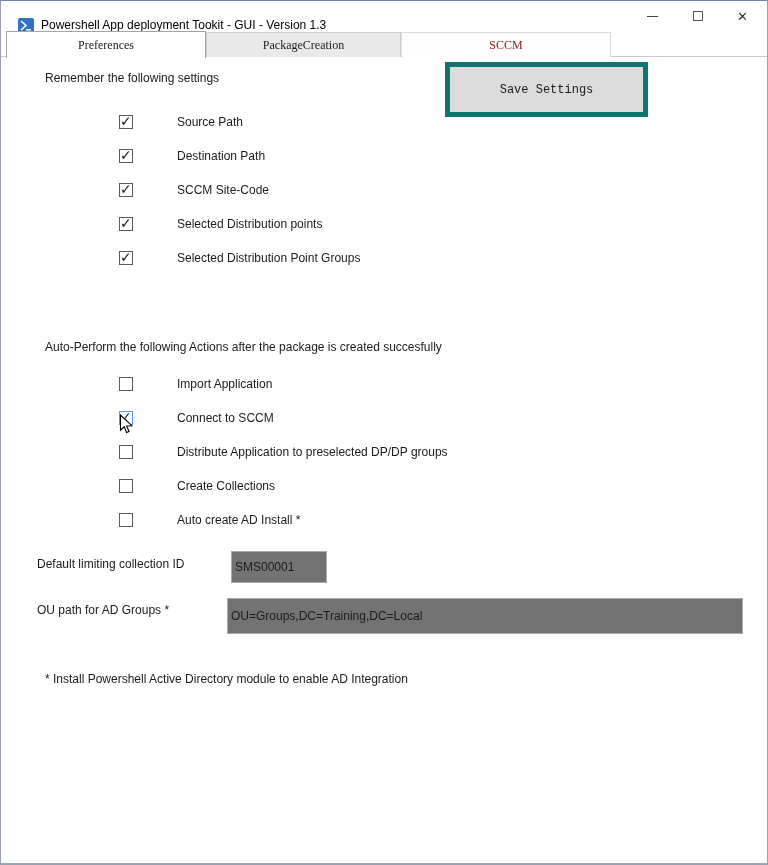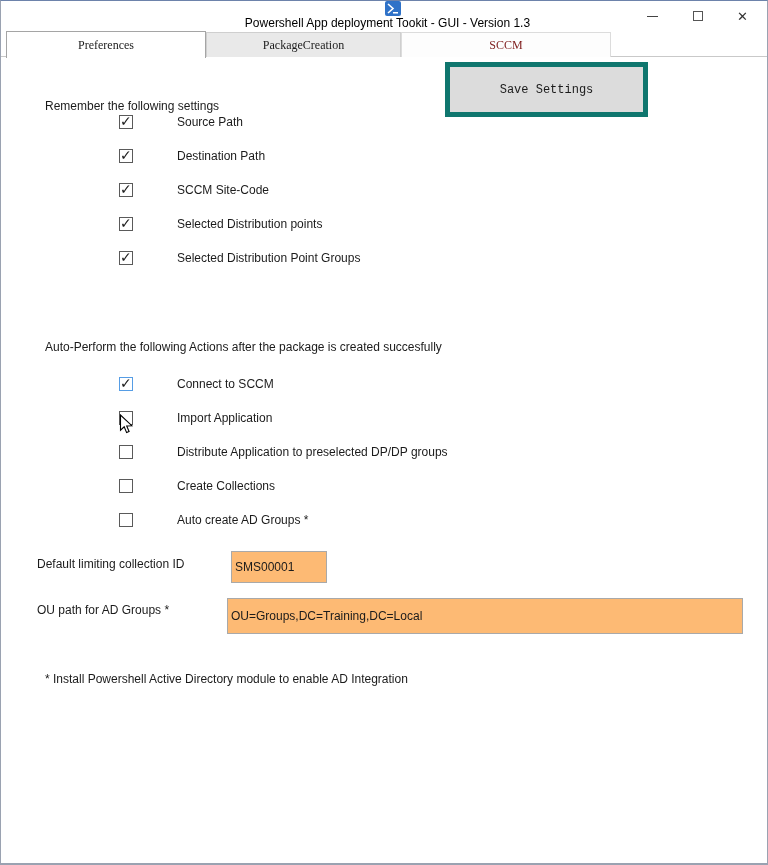--- a/index.html
+++ b/index.html
@@ -19,21 +19,21 @@
     border-right: 1px solid #9aa2b1;
     border-bottom: 2px solid #9aa2b1;
     border-top: 1px solid #6d83ab;
     overflow: hidden;
   }
 
   
   .titlebar {
     position: absolute; top: 0; left: 0; right: 0; height: 48px;
     background: #ffffff;
-    display: flex; align-items: center; flex-direction: column;
+    display: flex; align-items: center;
   }
   .app-icon {
     width: 16px; height: 15px;
     margin-left: 17px;
     background: #2f72c8;
     border-radius: 2px;
     position: relative;
     flex: 0 0 auto;
   }
   .app-icon svg { position: absolute; left: 1px; top: 1px; }
@@ -89,21 +89,21 @@
     background: #fdfdfd;
     border: 1px solid #dcdcdc;
     border-bottom: none;
     color: #7f1d1d;
   }
 
   
   .content { position: absolute; top: 56px; left: 0; right: 0; bottom: 0; background: #fff; }
 
   .section-heading { position: absolute; left: 44px; white-space: nowrap; color: #1b1b1b; }
-  .heading-remember { top: 14px; margin-top: 28px; }       
+  .heading-remember { top: 14px; }       
   .heading-autoperform { top: 283px; }   
 
   .save-button {
     position: absolute; left: 444px; top: 5px; 
     width: 203px; height: 55px;
     background: #dcdcdc;
     border: 5px solid #0f766e;
     display: flex; align-items: center; justify-content: center;
     font-size: 12px; color: #1b1b1b;
     font-family: Liberation Mono, monospace;
@@ -139,21 +139,21 @@
   .cb-label { color: #1b1b1b; }
 
   .field-label { position: absolute; left: 36px; white-space: nowrap; }
   .label-collection { top: 500px; }  
   .label-oupath { top: 546px; }      
   .footnote { position: absolute; left: 44px; top: 615px; white-space: nowrap; } 
 
   .textbox {
     position: absolute;
     border: 1px solid #a9a9a9;
-    background: #fdba74;
+    background: #737373;
     font-family: inherit;
     font-size: 12px;
     color: #1b1b1b;
     padding: 2px 3px;
     vertical-align: top;
   }
   .textbox-collection { left: 230px; top: 494px; width: 96px; height: 32px; }  
   .textbox-oupath     { left: 226px; top: 541px; width: 516px; height: 36px; } 
 
   .mouse-cursor {
@@ -219,39 +219,39 @@
       <div class="cb-row">
         <span class="checkbox checked"></span>
         <span class="cb-label">Selected Distribution Point Groups</span>
       </div>
     </div>
 
     <div class="section-heading heading-autoperform">Auto-Perform the following Actions after the package is created succesfully</div>
 
     <div class="cb-group cb-group-autoperform">
       <div class="cb-row">
+        <span class="checkbox"></span>
+        <span class="cb-label">Import Application</span>
+      </div>
+      <div class="cb-row">
         <span class="checkbox checked focused"></span>
 
         <span class="cb-label">Connect to SCCM</span>
       </div>
       <div class="cb-row">
         <span class="checkbox"></span>
-        <span class="cb-label">Import Application</span>
-      </div>
-      <div class="cb-row">
-        <span class="checkbox"></span>
         <span class="cb-label">Distribute Application to preselected DP/DP groups</span>
       </div>
       <div class="cb-row">
         <span class="checkbox"></span>
         <span class="cb-label">Create Collections</span>
       </div>
       <div class="cb-row">
         <span class="checkbox"></span>
-        <span class="cb-label">Auto create AD Groups *</span>
+        <span class="cb-label">Auto create AD Install *</span>
       </div>
     </div>
 
     <svg class="mouse-cursor" width="16" height="22" viewBox="0 0 16 22">
       <path d="M1.5 1 L1.5 16.2 L5.2 12.8 L7.6 18.6 L10.1 17.5 L7.7 11.9 L12.8 11.7 Z" fill="#ffffff" stroke="#000000" stroke-width="1.1"></path>
     </svg>
 
     <div class="field-label label-collection">Default limiting collection ID</div>
     <input class="textbox textbox-collection" type="text" value="SMS00001" style="">
 

